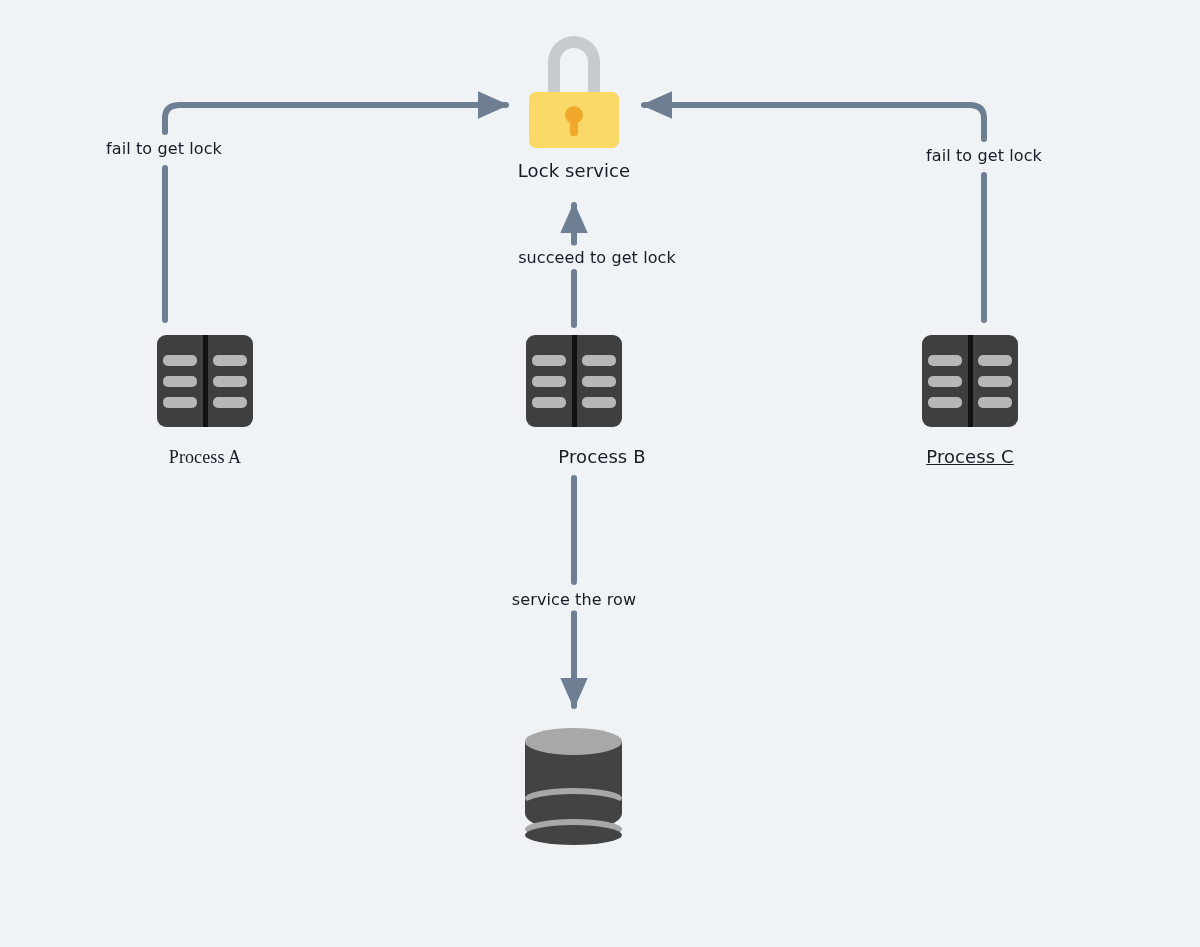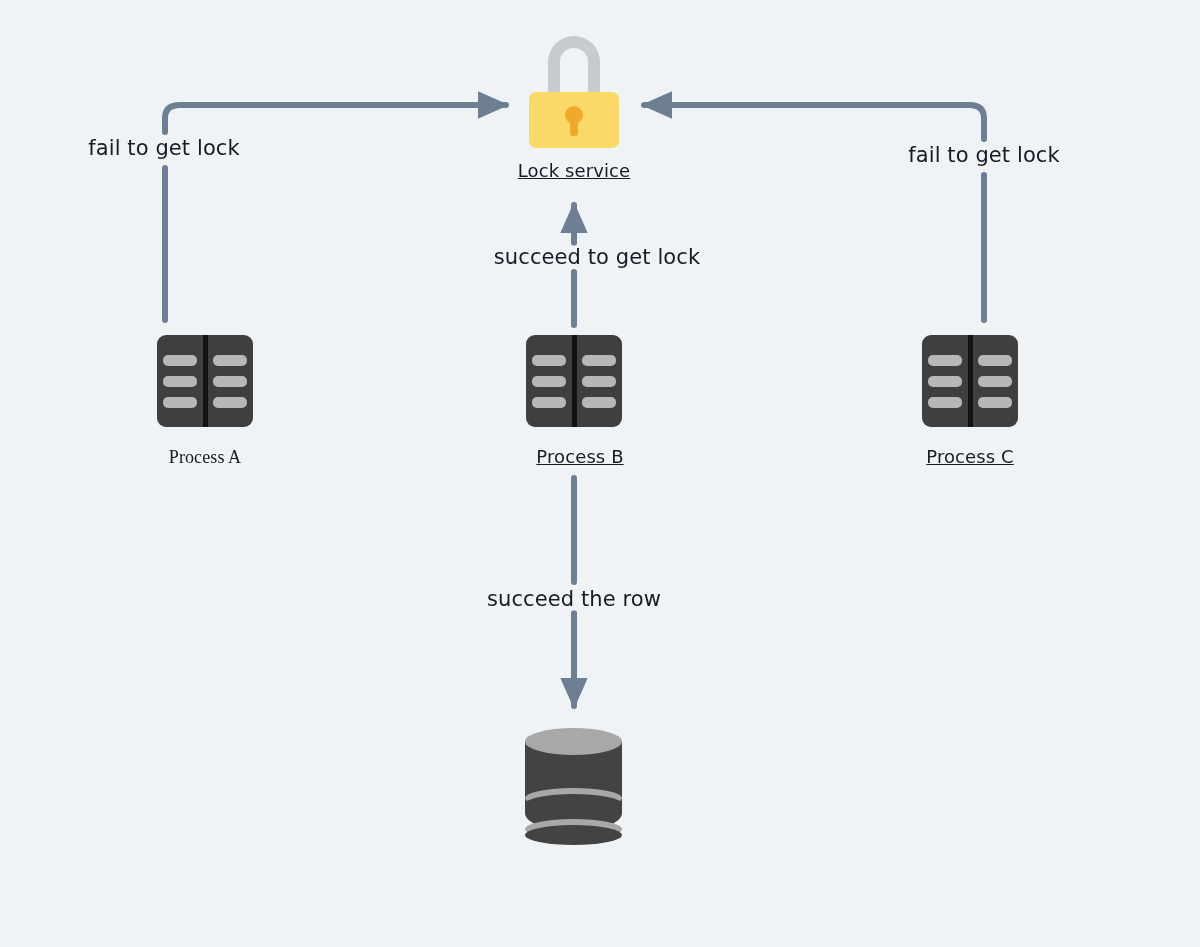--- a/index.html
+++ b/index.html
@@ -35,21 +35,21 @@
     font-size: 18px;
     line-height: 22px;
     letter-spacing: 0.1px;
     text-align: center;
     white-space: nowrap;
     transform: translateX(-50%);
   }
   .edge-label {
     position: absolute;
     color: #161b26;
-    font-size: 21px;
+    font-size: 16px;
     line-height: 21px;
     letter-spacing: 0.1px;
     white-space: nowrap;
     background: #eff3f6;
     padding: 1px 6px;
     transform: translate(-50%, -50%);
   }
 
   
   .lock {
@@ -194,21 +194,21 @@
       <path d="M 574 613 L 574 706" stroke="#6f7f93" stroke-width="6" stroke-linecap="round" fill="none" marker-end="url(#arrow-r)"></path>
     </g>
   </svg>
 
   <div class="lock" style="left:529px; top:36px;">
     <div class="lock-shackle"></div>
     <div class="lock-body"></div>
     <div class="lock-keyhole-top"></div>
     <div class="lock-keyhole-stem"></div>
   </div>
-  <div class="node-label" style="left:574px; top:160px;text-decoration:underline;">Lock service</div>
+  <div class="node-label" style="left:574px; top:160px;">Lock service</div>
 
   <div class="server" style="left:157px; top:335px;">
     <div class="server-divider"></div>
     <div class="server-bay" style="left:6px;  top:20px;"></div>
     <div class="server-bay" style="left:6px;  top:41px;"></div>
     <div class="server-bay" style="left:6px;  top:62px;"></div>
     <div class="server-bay" style="left:56px; top:20px;"></div>
     <div class="server-bay" style="left:56px; top:41px;"></div>
     <div class="server-bay" style="left:56px; top:62px;"></div>
   </div>
@@ -216,21 +216,21 @@
 
   <div class="server" style="left:526px; top:335px;">
     <div class="server-divider"></div>
     <div class="server-bay" style="left:6px;  top:20px;"></div>
     <div class="server-bay" style="left:6px;  top:41px;"></div>
     <div class="server-bay" style="left:6px;  top:62px;"></div>
     <div class="server-bay" style="left:56px; top:20px;"></div>
     <div class="server-bay" style="left:56px; top:41px;"></div>
     <div class="server-bay" style="left:56px; top:62px;"></div>
   </div>
-  <div class="node-label" style="left:580px; top:446px;text-decoration:underline;">Process B</div>
+  <div class="node-label" style="left:602px; top:446px;">Process B</div>
 
   <div class="server" style="left:922px; top:335px;">
     <div class="server-divider"></div>
     <div class="server-bay" style="left:6px;  top:20px;"></div>
     <div class="server-bay" style="left:6px;  top:41px;"></div>
     <div class="server-bay" style="left:6px;  top:62px;"></div>
     <div class="server-bay" style="left:56px; top:20px;"></div>
     <div class="server-bay" style="left:56px; top:41px;"></div>
     <div class="server-bay" style="left:56px; top:62px;"></div>
   </div>
@@ -244,15 +244,15 @@
     <div class="db-ring-cover" style="top:97px;"></div>
     <div class="db-top"></div>
   </div>
 
   <div class="edge-label" style="left:164px; top:148px;">fail to get lock</div>
 
   <div class="edge-label" style="left:984px; top:155px;">fail to get lock</div>
 
   <div class="edge-label" style="left:574px; top:257px;margin-left:23px;">succeed to get lock</div>
 
-  <div class="edge-label" style="left:574px; top:599px;">succeed the row</div>
+  <div class="edge-label" style="left:574px; top:599px;">service the row</div>
 
 </div>
 
 </body></html>

